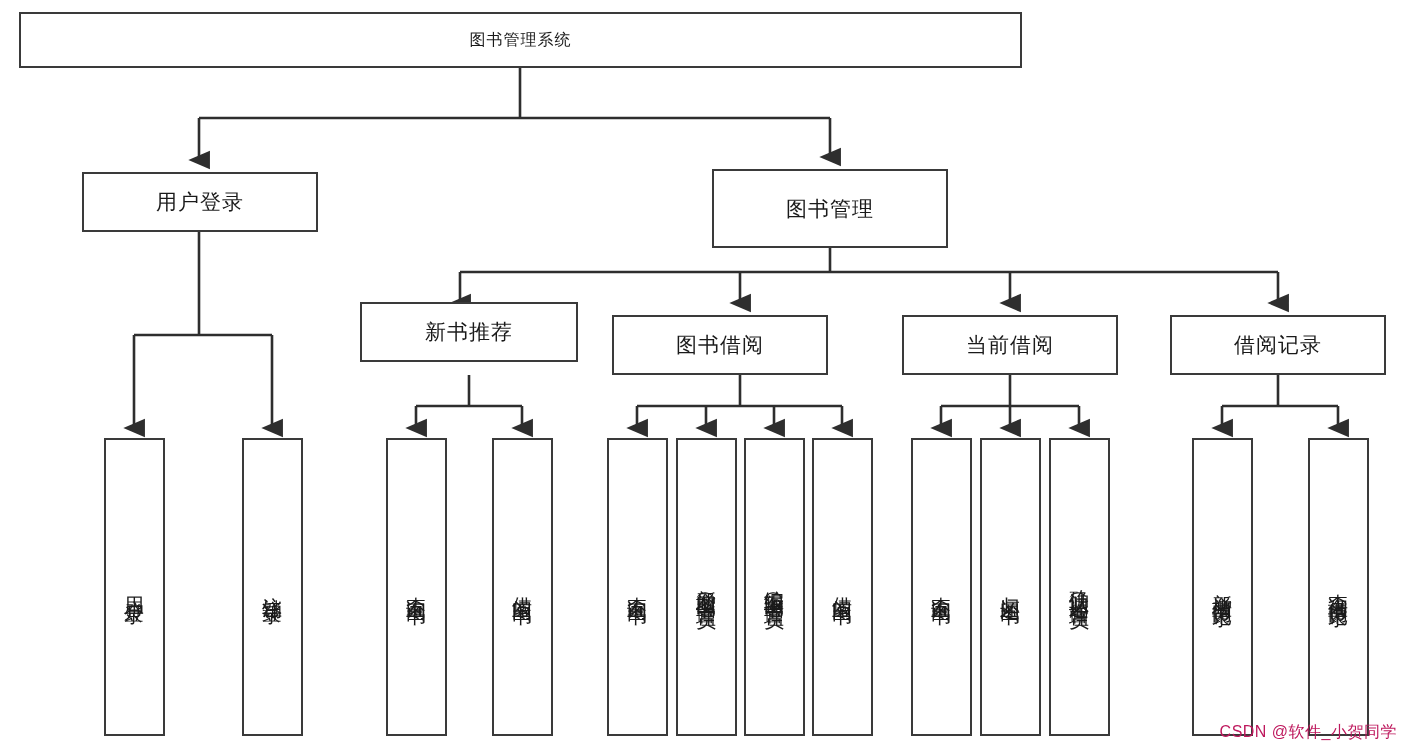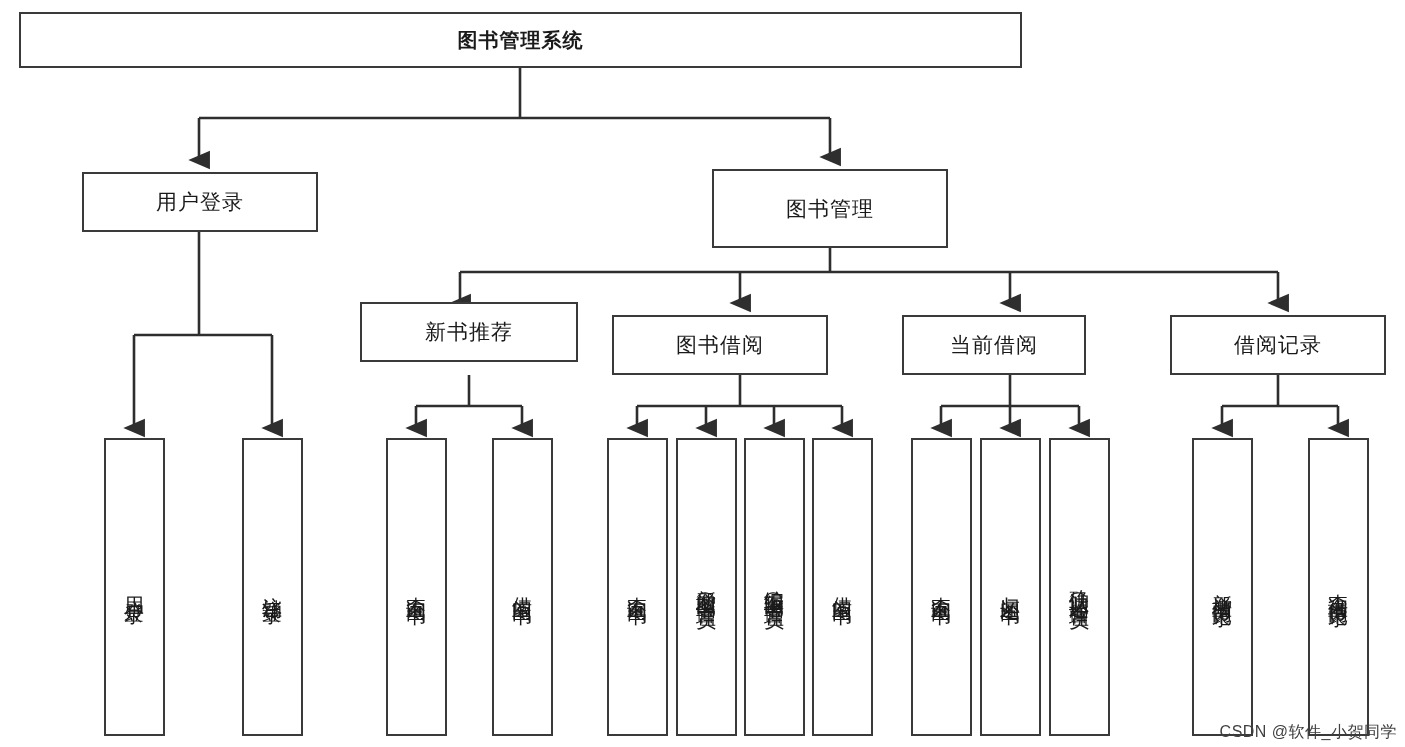--- a/index.html
+++ b/index.html
@@ -42,29 +42,28 @@
   }
   .node.vertical {
     writing-mode: vertical-rl;
     text-orientation: upright;
     font-size: 20px;
     letter-spacing: 3px;
     line-height: 1.1;
     padding: 6px 0;
   }
   .node.root {
-    font-size: 20px;
-    font-weight: bold;
+    font-size: 16px;
   }
   .watermark {
     position: absolute;
     right: 8px;
     bottom: 4px;
     font-size: 16px;
-    color: #404040;
+    color: #be185d;
     letter-spacing: 0.5px;
     z-index: 5;
     white-space: nowrap;
   }
 </style>
 </head>
 <body>
 
 <div id="diagram-root">
 
@@ -128,21 +127,21 @@
   <div class="node horizontal" style="left:712px; top:169px; width:236px; height:79px;">
     <span>图书管理</span>
   </div>
 
   <div class="node horizontal" style="left:360px; top:302px; width:218px; height:60px;">
     <span>新书推荐</span>
   </div>
   <div class="node horizontal" style="left:612px; top:315px; width:216px; height:60px;">
     <span>图书借阅</span>
   </div>
-  <div class="node horizontal" style="left:902px; top:315px; width:184px; height:60px;">
+  <div class="node horizontal" style="left:902px; top:315px; width:216px; height:60px;">
     <span>当前借阅</span>
   </div>
   <div class="node horizontal" style="left:1170px; top:315px; width:216px; height:60px;">
     <span>借阅记录</span>
   </div>
 
   <div class="node vertical" style="left:104px; top:438px; width:61px; height:298px;">
     <span>用户登录</span>
   </div>
   <div class="node vertical" style="left:242px; top:438px; width:61px; height:298px;">

